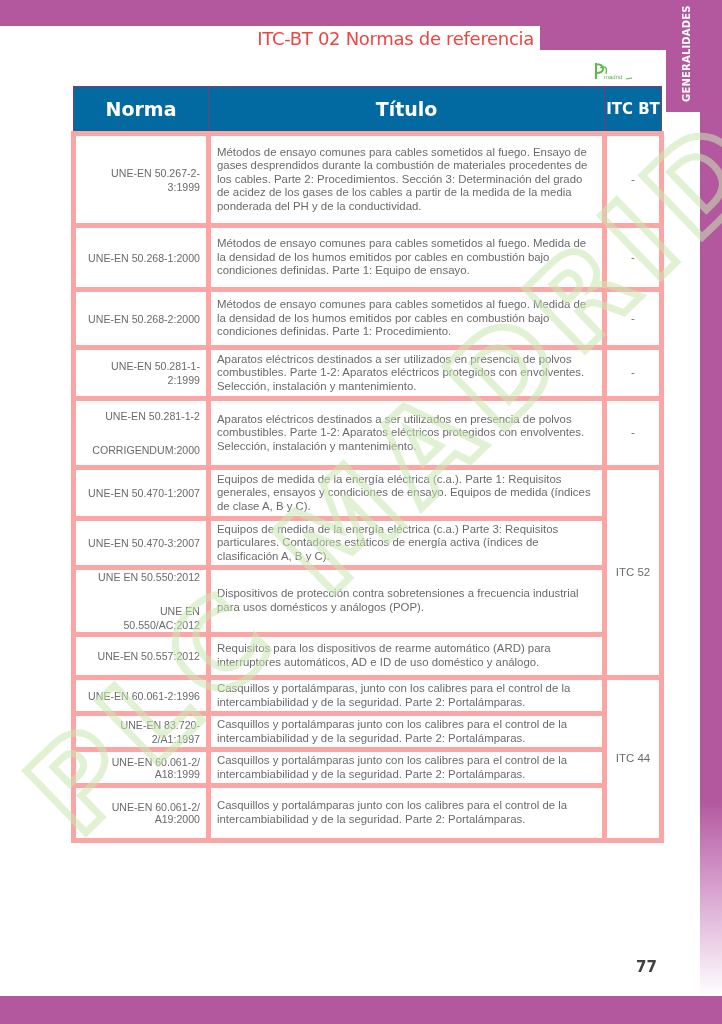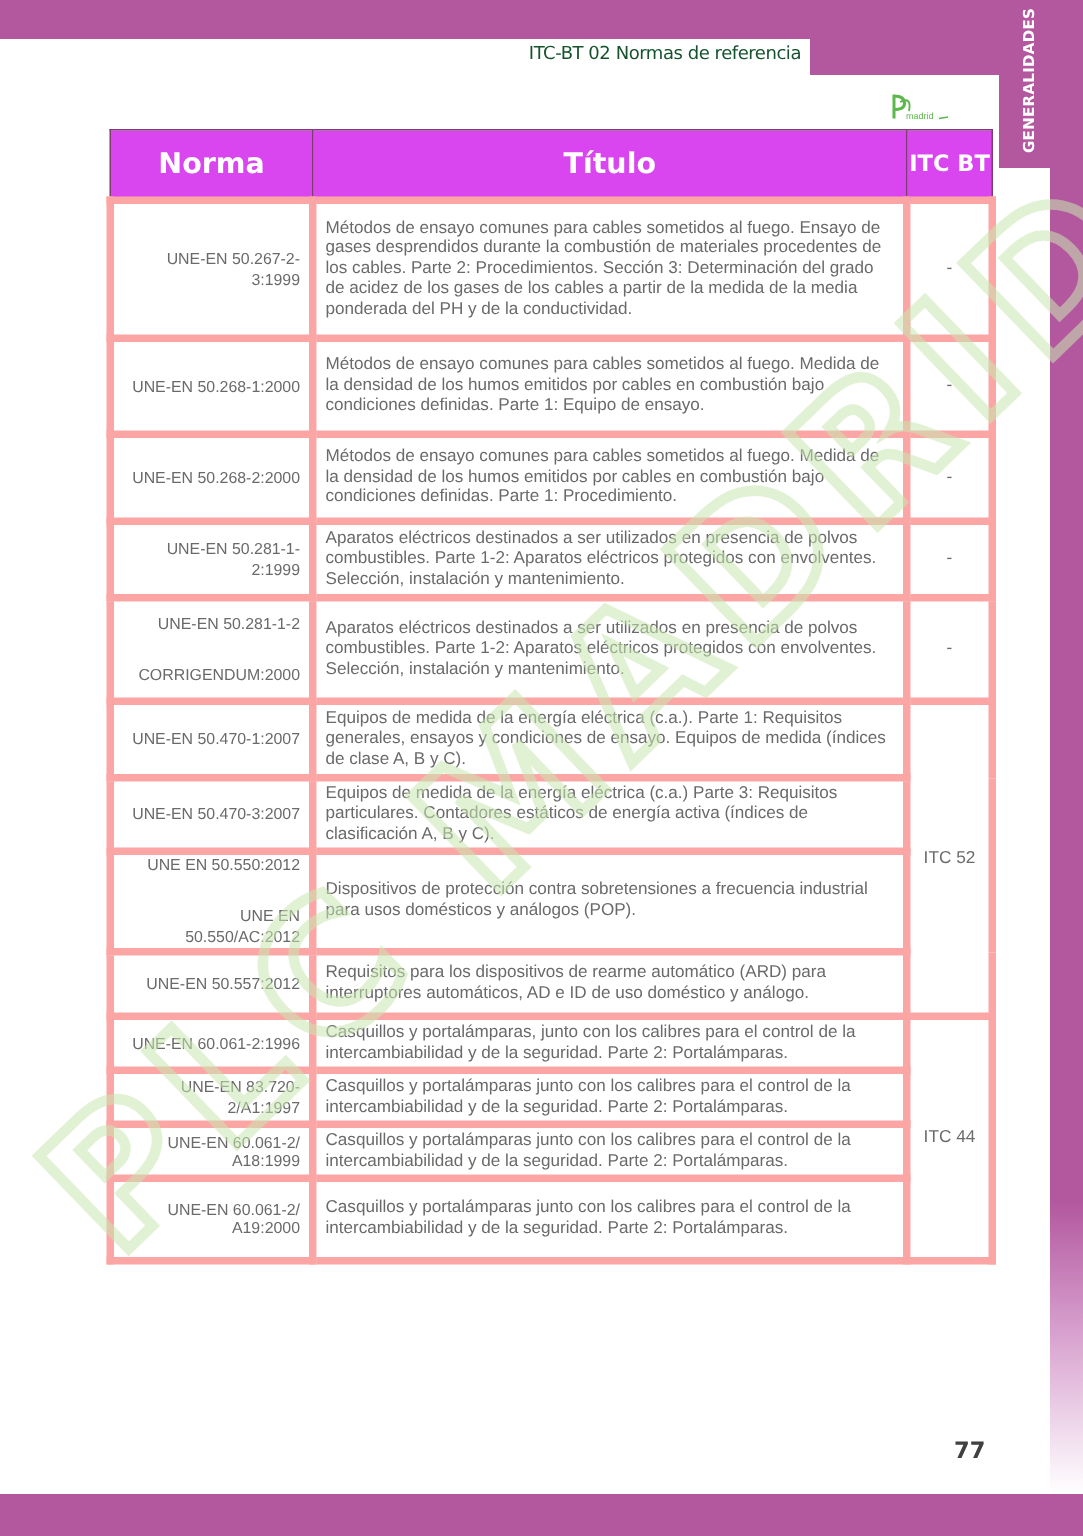--- a/index.html
+++ b/index.html
@@ -19,38 +19,38 @@
   #side-strip {
     position:absolute; left:700px; top:112px; width:22px; height:884px;
     background:linear-gradient(to bottom,#b3589f 0%,#b3589f 78%,#d8a2cf 88%,#ffffff 100%);
   }
   #side-tab-label {
     position:absolute; left:681px; top:102px; color:#fff; font-weight:bold; font-size:10px;
     transform:rotate(-90deg); transform-origin:left top; white-space:nowrap;
     font-family:"DejaVu Sans", sans-serif; letter-spacing:0.2px;
   }
   #doc-title {
-    position:absolute; right:188px; top:28px; font-size:12px; color:#14532d;
+    position:absolute; right:188px; top:28px; font-size:18px; color:#ef4444;
     font-family:"DejaVu Sans", sans-serif; font-weight:normal; white-space:nowrap; letter-spacing:-0.3px;
   }
   #logo { position:absolute; left:590px; top:60px; width:44px; height:22px; }
   #bottom-band { position:absolute; left:0; top:996px; width:722px; height:28px; }
   #page-number {
     position:absolute; left:636px; top:958px; color:#404040; font-weight:bold; font-size:15px;
     font-family:"DejaVu Sans", sans-serif;
   }
 
   #watermark { position:absolute; left:0; top:0; width:722px; height:1024px; pointer-events:none; z-index:2; }
 
   table#norms {
     position:absolute; left:71px; top:86px; width:588px; border-collapse:collapse;
     table-layout:fixed; z-index:1;
   }
   #norms th {
-    background:#d946ef; color:#fff; font-weight:bold; border:1px solid #7d3c6f;
+    background:#0369a1; color:#fff; font-weight:bold; border:1px solid #7d3c6f;
     border-bottom:2px solid #555; height:44px; padding:0;
     font-family:"DejaVu Sans", sans-serif;
   }
   #norms th.c1, #norms th.c2 { font-size:19px; }
   #norms th.c3 { font-size:15px; }
   #norms td {
     border:5px solid #fca5a5; color:#6a6a6a; font-size:11.4px; line-height:13.6px;
     vertical-align:middle; padding:0 6px;
   }
   #norms td.norma { font-size:10.6px; padding-left:6px; line-height:14px;text-align:right; }

